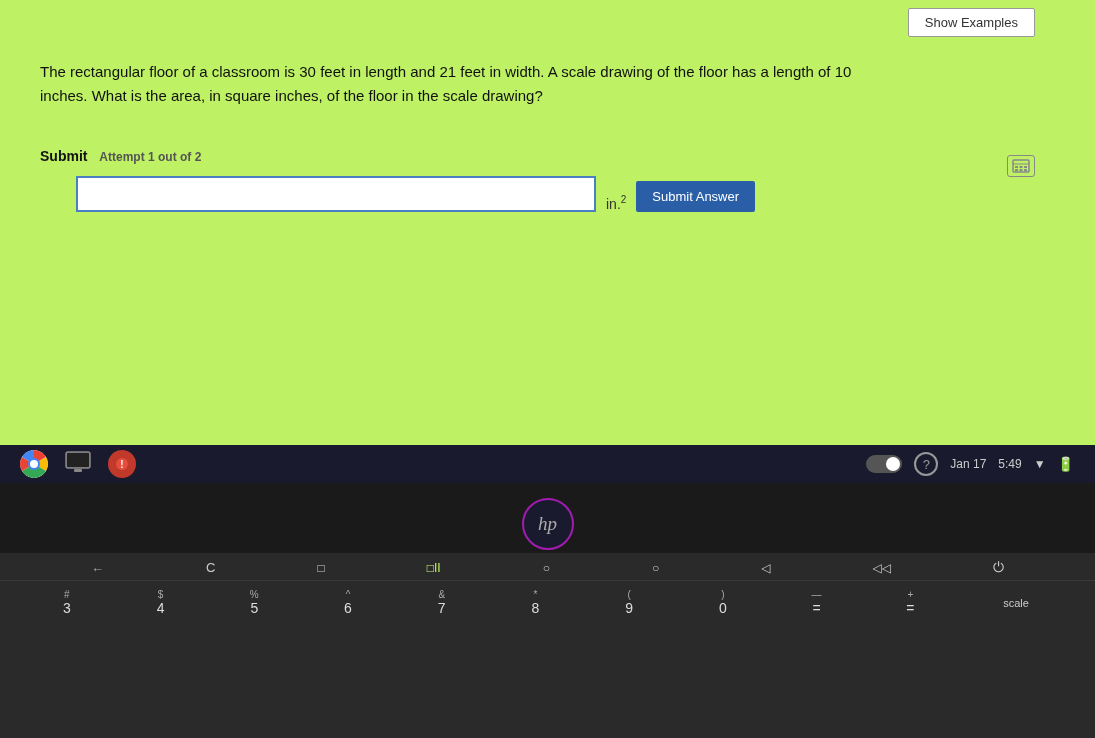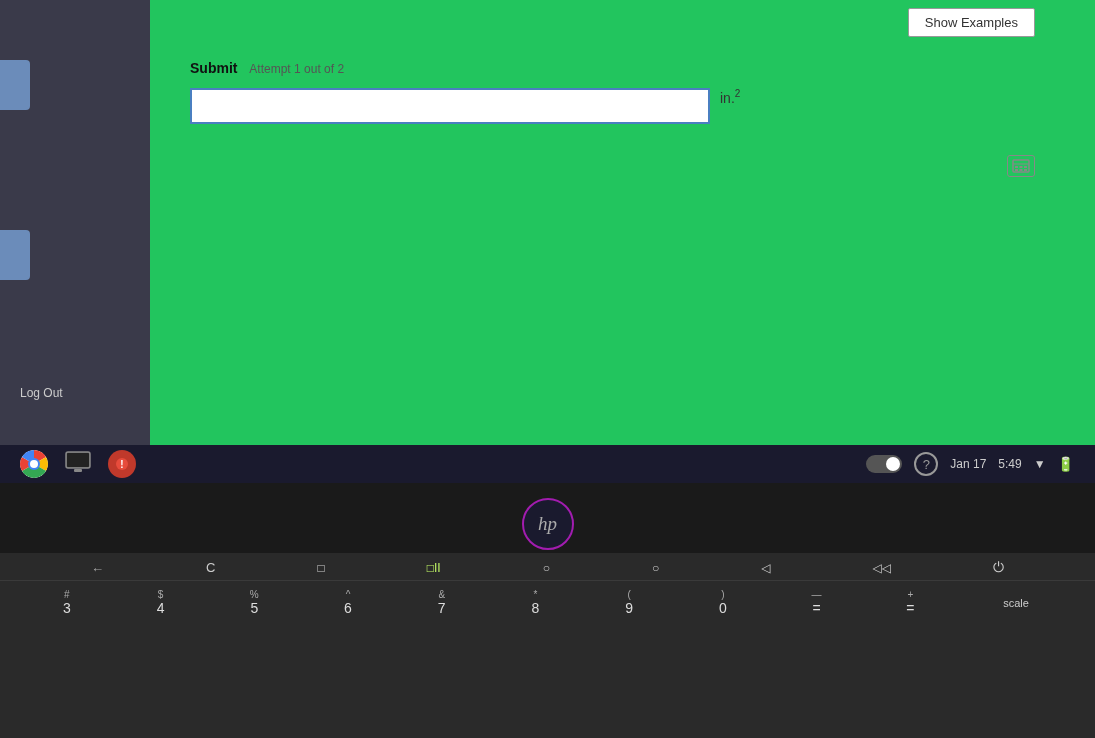--- a/index.html
+++ b/index.html
@@ -57,21 +57,21 @@
       bottom: 80px;
       left: 20px;
       color: #ccc;
       font-size: 12px;
       cursor: pointer;
     }
 
     
     .main-content {
       flex: 1;
-      background: #22c55e;
+      background: #bef264;
       position: relative;
       padding: 20px 40px;
     }
 
     
     .show-examples-btn {
       position: absolute;
       top: 8px;
       right: 60px;
       background: white;
@@ -99,30 +99,31 @@
 
     .answer-label {
       font-size: 14px;
       font-weight: bold;
       color: #111;
       margin-bottom: 12px;
     }
 
     .answer-attempt {
       font-size: 12px;
-      font-weight: normal;
+      font-weight: bold;
       color: #555;
       margin-left: 8px;
     }
 
     .answer-input-row {
       display: flex;
-      align-items: flex-start;
+      align-items: flex-end;
       gap: 10px;
       margin-top: 8px;
+      margin-left: 36px;
     }
 
     .answer-input {
       width: 520px;
       height: 36px;
       border: 2px solid #4a7fc1;
       background: white;
       padding: 4px 8px;
       font-size: 14px;
       outline: none;
@@ -225,54 +226,51 @@
       justify-content: center;
       color: #999;
       font-size: 13px;
     }
   </style>
 </head>
 <body>
 
 <div class="laptop-screen">
 
-  <div class="sidebar">
-    <div class="sidebar-blue-tab"></div>
-    <div class="sidebar-blue-tab-bottom"></div>
-    <div class="log-out">Log Out</div>
-  </div>
 
   <div class="main-content">
 
     <button class="show-examples-btn">Show Examples</button>
 
     <div class="calc-icon">
       <svg width="18" height="14" viewBox="0 0 18 14">
         <rect x="1" y="1" width="16" height="12" rx="1" fill="none" stroke="#888" stroke-width="1.5"></rect>
         <line x1="1" y1="5" x2="17" y2="5" stroke="#888" stroke-width="1"></line>
         <rect x="3" y="7" width="3" height="2" rx="0.5" fill="#888"></rect>
         <rect x="7.5" y="7" width="3" height="2" rx="0.5" fill="#888"></rect>
         <rect x="12" y="7" width="3" height="2" rx="0.5" fill="#888"></rect>
         <rect x="3" y="10" width="3" height="2" rx="0.5" fill="#888"></rect>
         <rect x="7.5" y="10" width="3" height="2" rx="0.5" fill="#888"></rect>
         <rect x="12" y="10" width="3" height="2" rx="0.5" fill="#888"></rect>
       </svg>
     </div>
 
+    <p class="question-text">The rectangular floor of a classroom is 30 feet in length and 21 feet in width. A scale drawing of the floor has a length of 10 inches. What is the area, in square inches, of the floor in the scale drawing?</p>
 
     <div class="answer-section">
       <div class="answer-label">
         <span>Submit</span>
         <span class="answer-attempt">Attempt 1 out of 2</span>
       </div>
       <div class="answer-input-row">
         <input class="answer-input" type="text" style="">
         <span class="unit-label">
           <span>in.</span><sup>2</sup>
         </span>
+        <button class="submit-btn">Submit Answer</button>
       </div>
     </div>
 
   </div>
 </div>
 
 <div class="taskbar" style="bottom:255px;">
 
   <div style="position:relative;width:28px;height:28px;border-radius:50%;overflow:hidden;flex-shrink:0;">
     <svg width="28" height="28" viewBox="0 0 28 28">

